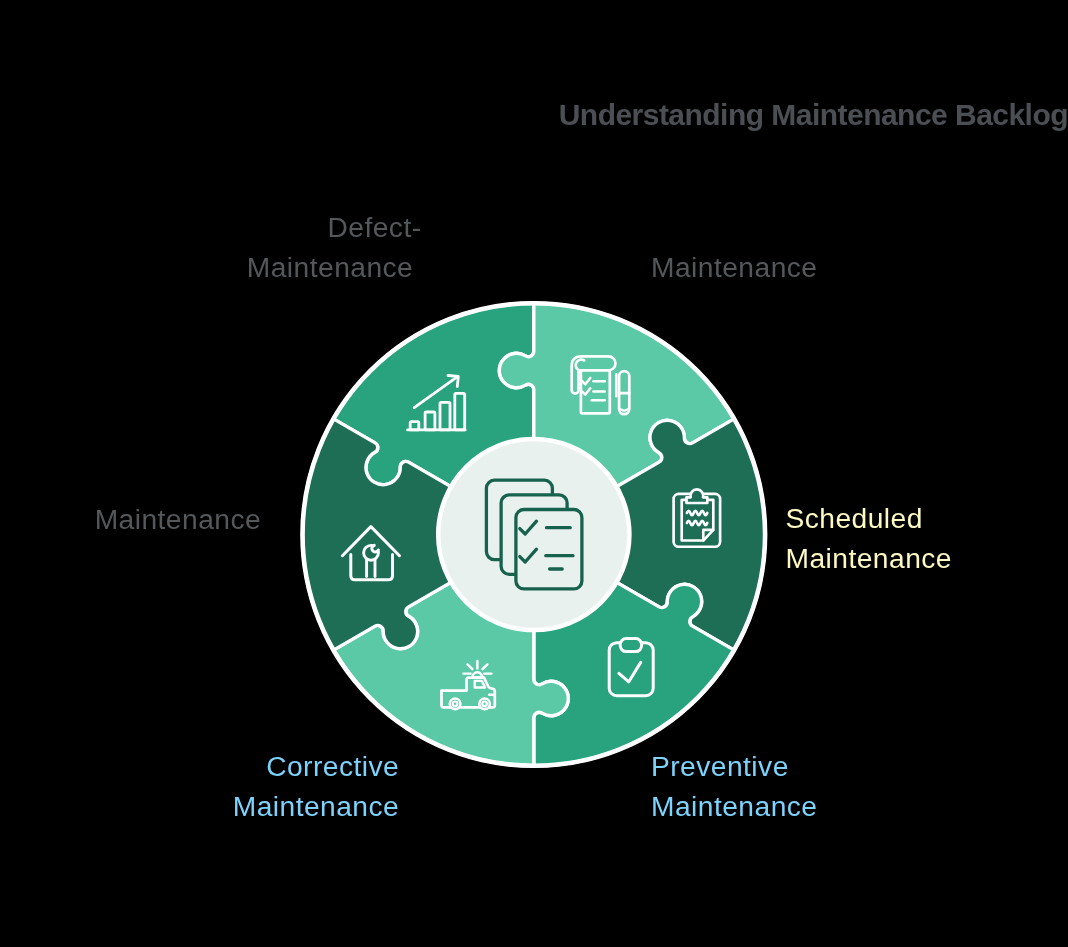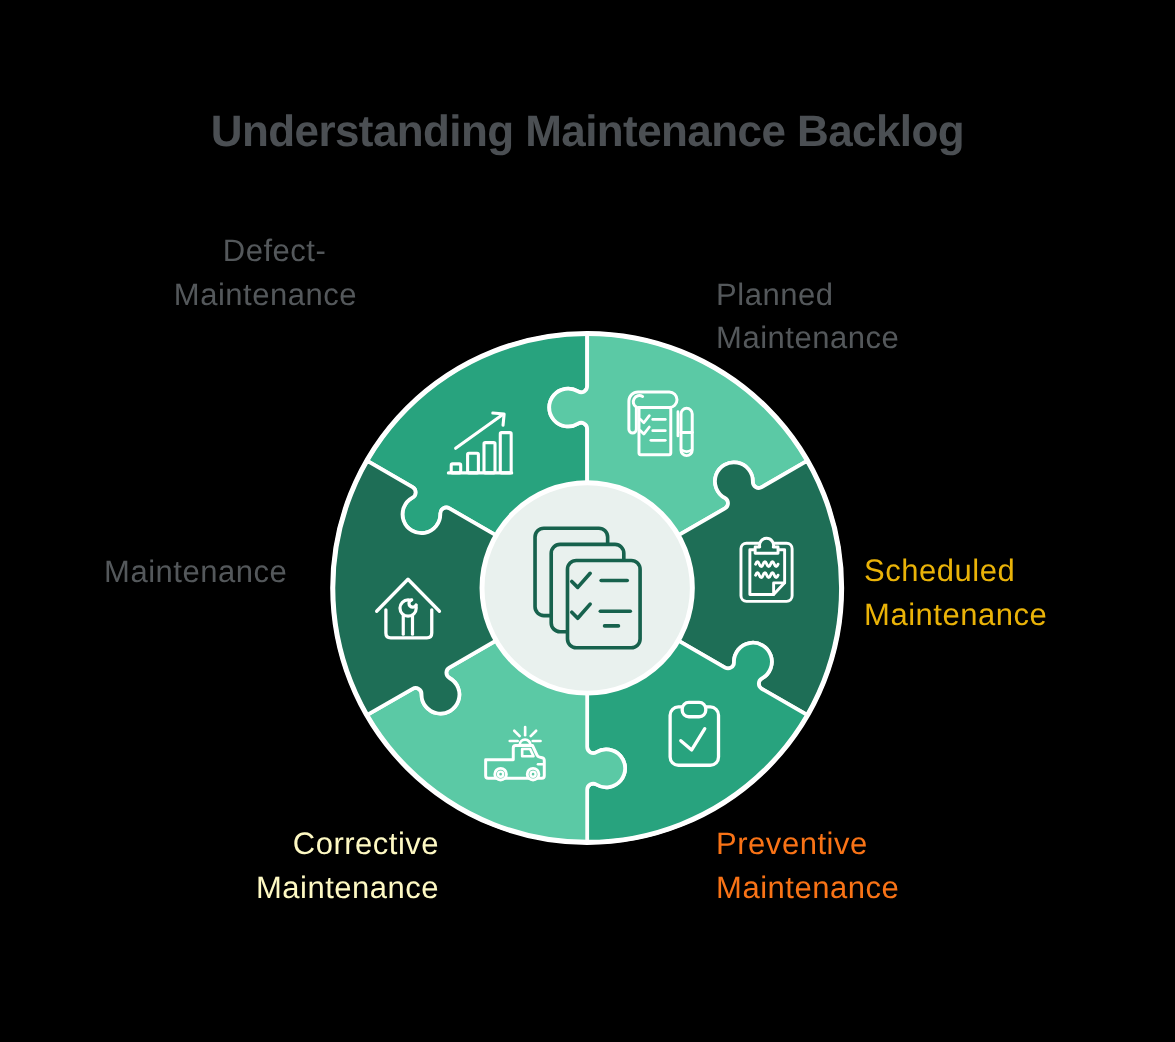--- a/index.html
+++ b/index.html
@@ -4,33 +4,33 @@
 <style>
   html,body { margin:0; padding:0; }
   body {
     width:1068px; height:947px; position:relative; overflow:hidden;
     background:#000000;
     font-family:"Liberation Sans", sans-serif;
   }
   #wheel { position:absolute; left:0; top:0; }
   .title {
     position:absolute; left:0; top:97.5px; width:1068px;
-    text-align:center; font-size:40px; font-weight:bold;
+    text-align:right; font-size:30px; font-weight:bold;
     color:#4b4f53; letter-spacing:-0.53px;
   }
   .seg-label {
     position:absolute; font-size:28.2px; line-height:39.7px; letter-spacing:0.46px;
     color:#54585b; white-space:nowrap;
   }
   .lbl-planned    { left:651px;   top:247.5px; text-align:left; }
   .lbl-scheduled  { left:785.5px; top:499px;   text-align:left; }
   .lbl-preventive { left:651px;   top:747.3px; text-align:left; }
   .lbl-corrective { right:668.8px; top:747.3px; text-align:right; }
   .lbl-emergency  { right:806.9px; top:499.6px; text-align:right; }
-  .lbl-defect     { left:158px;   top:207.8px; width:300px; text-align:left; }
+  .lbl-defect     { left:180px;   top:207.8px; width:300px; text-align:center; }
   .lbl-defect div:first-child { position:relative; left:44.5px; }
 </style>
 </head>
 <body style="background: rgb(0, 0, 0);">
 
 <div id="wheel">
 <svg width="1068" height="947" viewBox="0 0 1068 947" aria-hidden="true">
 <path stroke-width="3.4" stroke-linejoin="round" d="M 333.49,418.85 A 231.30 231.30 0 0 1 533.80,303.20 L 533.80,351.20 A 5.45 5.45 0 0 1 525.50,355.84 A 17.20 17.20 0 1 0 525.50,385.16 A 5.45 5.45 0 0 1 533.80,389.80 L 533.80,534.50 L 408.49,462.15 A 5.45 5.45 0 0 0 400.32,467.02 A 17.20 17.20 0 1 1 374.93,452.36 A 5.45 5.45 0 0 0 375.06,442.85 L 333.49,418.85 Z" fill="#28a37e" stroke="#ffffff"></path>
 <path stroke-width="3.4" stroke-linejoin="round" d="M 533.80,303.20 A 231.30 231.30 0 0 1 734.11,418.85 L 692.54,442.85 A 5.45 5.45 0 0 1 684.37,437.98 A 17.20 17.20 0 1 0 658.98,452.64 A 5.45 5.45 0 0 1 659.11,462.15 L 533.80,534.50 L 533.80,389.80 A 5.45 5.45 0 0 0 525.50,385.16 A 17.20 17.20 0 1 1 525.50,355.84 A 5.45 5.45 0 0 0 533.80,351.20 L 533.80,303.20 Z" fill="#5bc9a5" stroke="#ffffff"></path>
 <path stroke-width="3.4" stroke-linejoin="round" d="M 734.11,418.85 A 231.30 231.30 0 0 1 734.11,650.15 L 692.54,626.15 A 5.45 5.45 0 0 1 692.67,616.64 A 17.20 17.20 0 1 0 667.28,601.98 A 5.45 5.45 0 0 1 659.11,606.85 L 533.80,534.50 L 659.11,462.15 A 5.45 5.45 0 0 0 658.98,452.64 A 17.20 17.20 0 1 1 684.37,437.98 A 5.45 5.45 0 0 0 692.54,442.85 L 734.11,418.85 Z" fill="#1e6e56" stroke="#ffffff"></path>
@@ -118,30 +118,29 @@
 </svg>
 </div>
 
 <div class="title" style="color: rgb(75, 79, 83);">Understanding Maintenance Backlog</div>
 
 <div class="seg-label lbl-defect" style="color: rgb(84, 88, 91);">
   <div>Defect-</div>
   <div>Maintenance</div>
 </div>
 <div class="seg-label lbl-planned" style="color: rgb(84, 88, 91);">
-  <div>Planned</div>
   <div>Maintenance</div>
 </div>
-<div class="seg-label lbl-scheduled" style="color: #eab308;">
+<div class="seg-label lbl-scheduled" style="color: #fef9c3;">
   <div>Scheduled</div>
   <div>Maintenance</div>
 </div>
-<div class="seg-label lbl-preventive" style="color: #f97316;">
+<div class="seg-label lbl-preventive" style="color: #7dd3fc;">
   <div>Preventive</div>
   <div>Maintenance</div>
 </div>
-<div class="seg-label lbl-corrective" style="color: #fef9c3;">
+<div class="seg-label lbl-corrective" style="color: #7dd3fc;">
   <div>Corrective</div>
   <div>Maintenance</div>
 </div>
 <div class="seg-label lbl-emergency" style="color: rgb(84, 88, 91);">
   <div>Maintenance</div>
 </div>
 
 </body></html>

